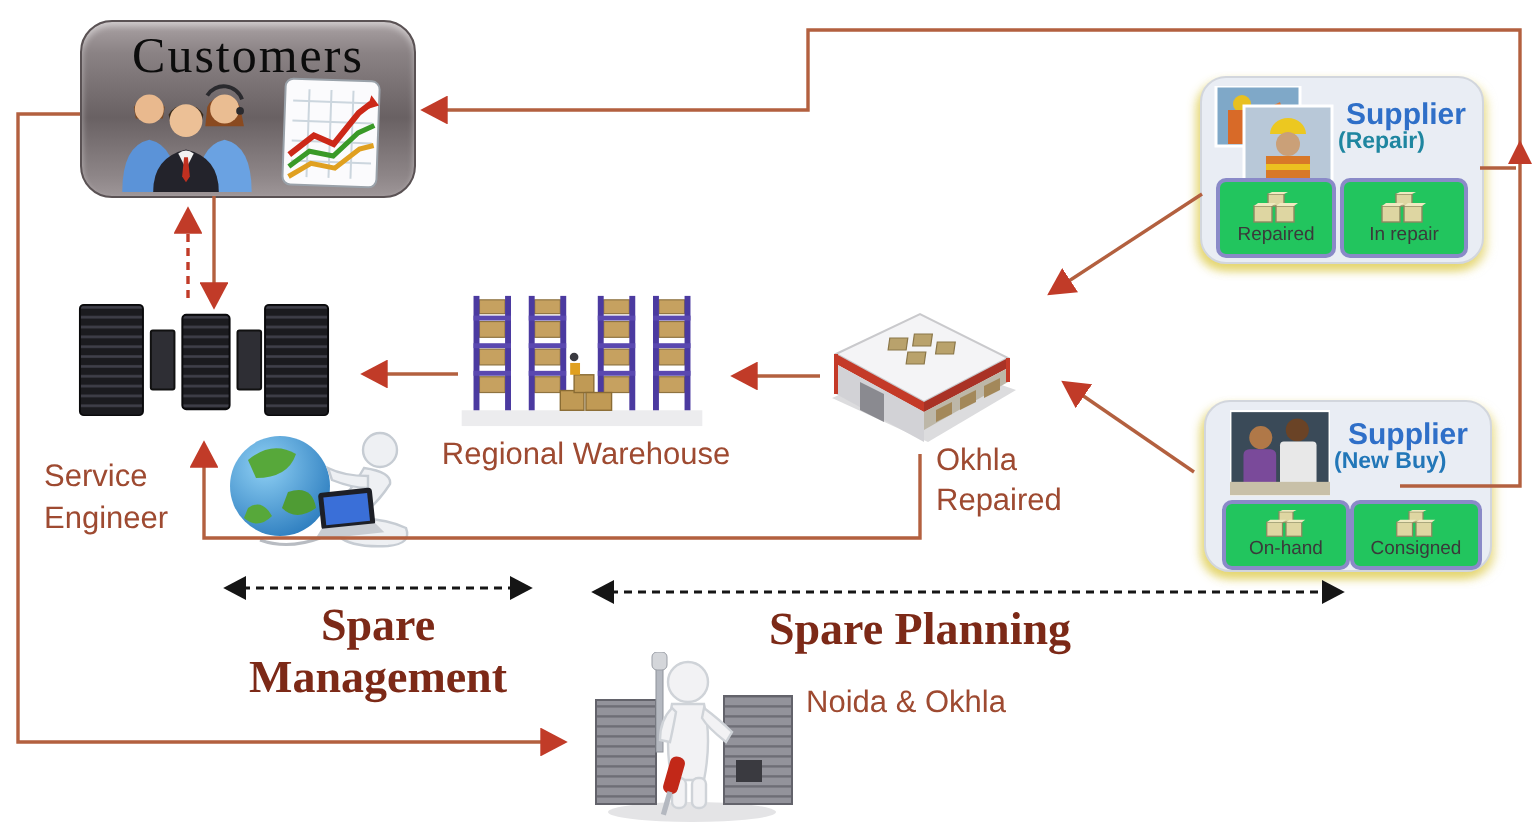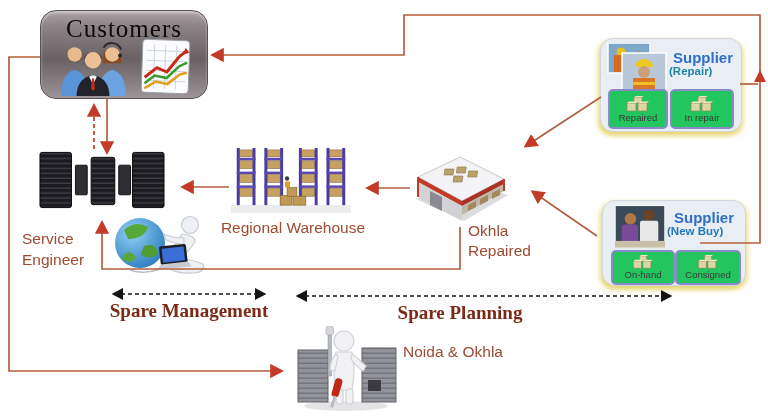--- a/index.html
+++ b/index.html
@@ -24,21 +24,21 @@
   .supplier-title{font-weight:bold;font-size:15px;color:#2f6fc8;line-height:15px;text-align:center;}
   .supplier-sub{font-weight:bold;font-size:11.5px;}
   .sub-repair{color:#1f86a0;}
   .sub-newbuy{color:#2277b8;}
   .bin{position:absolute;background:#22c55e;border:2px solid #8a8ac8;border-radius:5px;
     display:flex;flex-direction:column;align-items:center;justify-content:center;gap:1px;}
   .bin-label{font-size:9.5px;color:#3a3a3a;line-height:10px;}
 
   
   .node-label{color:#9e4a31;font-size:15.5px;line-height:21px;z-index:3;}
-  .section-label{font-family:"Liberation Serif",serif;font-weight:bold;font-size:19px;
+  .section-label{font-family:"Liberation Serif",serif;font-weight:bold;font-size:23px;
     color:#7c2917;text-align:center;z-index:3;}
 </style>
 </head>
 <body>
 
 <div class="canvas">
 
   <svg class="arrow-layer" width="768" height="418" viewBox="0 0 768 418">
     <defs>
       <marker id="mr" viewBox="0 0 10 10" refX="7.5" refY="5" markerWidth="8.5" markerHeight="8.5" orient="auto">

